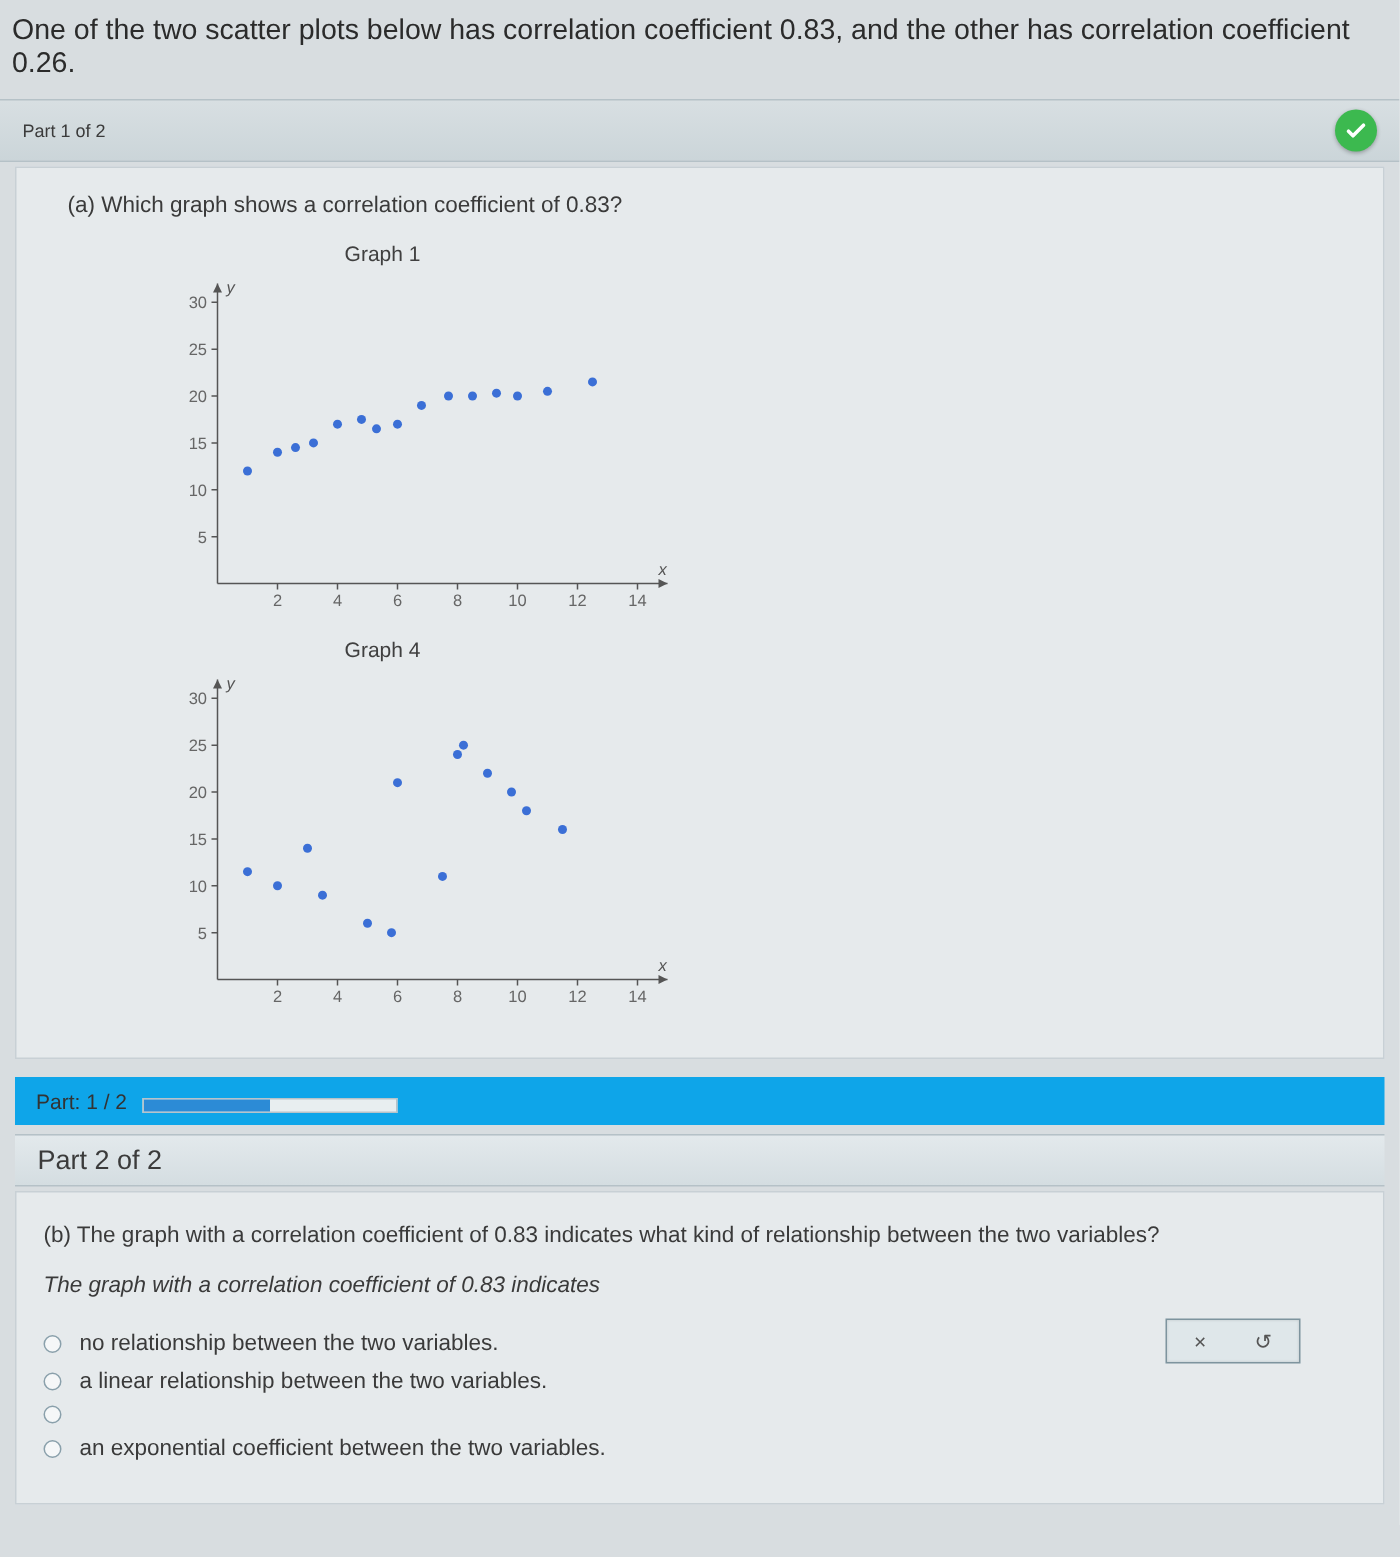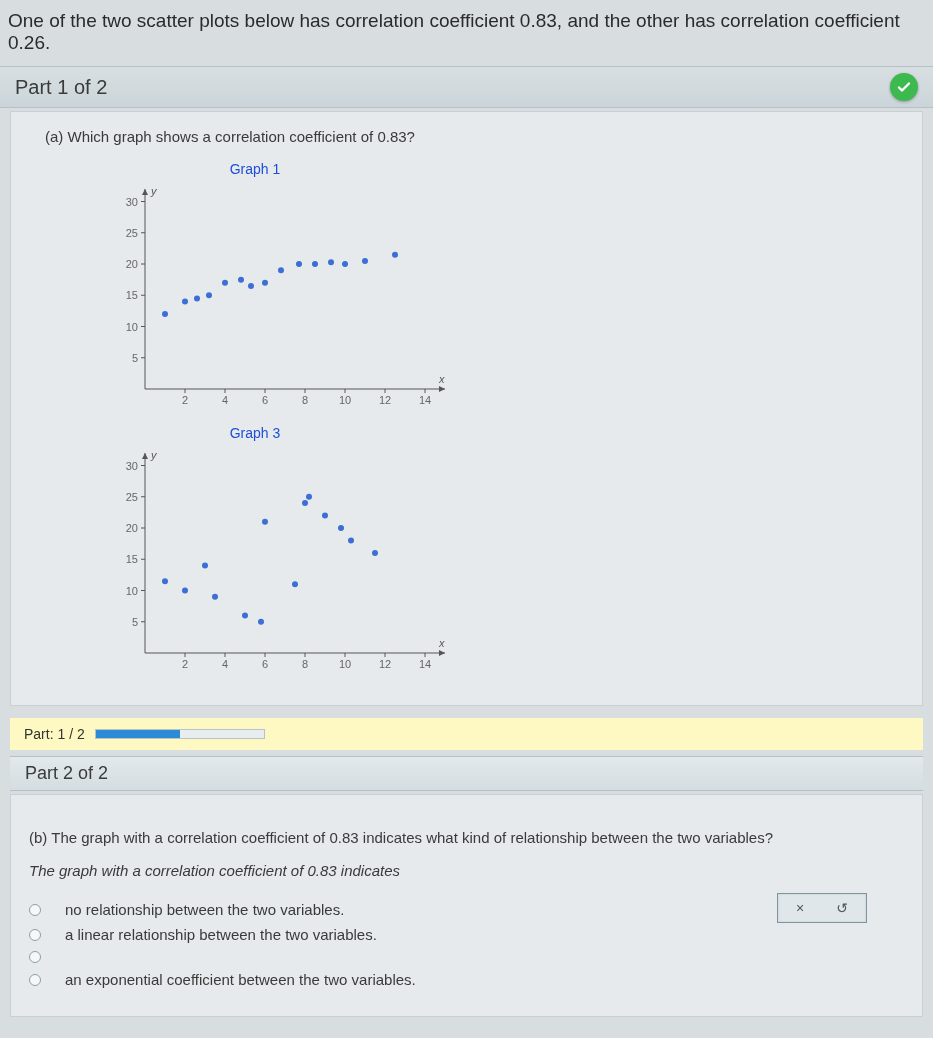--- a/index.html
+++ b/index.html
@@ -3,54 +3,54 @@
   <meta charset="utf-8">
   <style>
     * { box-sizing: border-box; margin: 0; padding: 0; }
     body { font-family: Arial, sans-serif; background: #d8dde0; color: #333; width: 933px; }
     .intro { padding: 10px 8px 12px; font-size: 19px; color: #2b2b2b; }
     .part-header {
       background: linear-gradient(#d8dfe2, #cbd5d9);
       border-top: 1px solid #b5c1c7;
       border-bottom: 1px solid #b5c1c7;
       padding: 6px 15px;
-      font-size: 20px; color: #3b3b3b;
+      font-size: 12px; color: #3b3b3b;
       display: flex; align-items: center; justify-content: space-between;
     }
     .check-badge {
       width: 28px; height: 28px; border-radius: 50%; background: #3cb94f;
       display: flex; align-items: center; justify-content: center; color: #fff;
       box-shadow: 0 1px 3px rgba(0,0,0,0.3);
     }
     .panel { background: #e6eaec; margin: 3px 10px 12px; border: 1px solid #c8d0d5; padding: 16px 34px 22px; font-size: 15px; color: #3a3a3a; }
-    .graph-title { text-align: center; font-size: 14px; color: #1d4ed8; margin: 6px 0 2px 40px; width: 340px; }
+    .graph-title { text-align: center; font-size: 14px; color: #404040; margin: 6px 0 2px 40px; width: 340px; }
     .graph-block { margin-left: 60px; }
     svg.scatter { display: block; }
-    .progress-row { background: #fef9c3; padding: 8px 14px; display: flex; align-items: center; gap: 10px; font-size: 14px; margin: 4px 10px 6px; }
+    .progress-row { background: #0ea5e9; padding: 8px 14px; display: flex; align-items: flex-end; gap: 10px; font-size: 14px; margin: 4px 10px 6px; }
     .progress-bar { width: 170px; height: 10px; background: #e8eef0; border: 1px solid #b7c3c9; position: relative; }
     .progress-fill { height: 100%; background: #2c8bd6; }
     .part2-header {
       background: linear-gradient(#e3e9ec, #d4dde1);
       border-top: 1px solid #b5c1c7;
       border-bottom: 1px solid #b5c1c7;
       padding: 6px 15px; font-size: 18px; color: #3b3b3b;
       margin: 0 10px;
     }
     .question-line { margin-bottom: 16px; }
     .sub-line { margin-bottom: 18px; font-style: italic; }
     .options { list-style: none; }
-    .options li { display: flex; align-items: center; gap: 24px; padding: 4px 0; font-size: 15px; }
+    .options li { display: flex; align-items: center; gap: 12px; padding: 4px 0; font-size: 15px; }
     .radio { width: 12px; height: 12px; border: 1px solid #8aa0ab; border-radius: 50%; background: #f5f7f8; flex: none; }
     .action-box {
       position: absolute; right: 55px; margin-top: -4px;
       border: 1px solid #7e949e; background: #dfe7ea; padding: 6px 18px;
       display: flex; gap: 30px; align-items: center; color: #555; font-size: 14px;
       box-shadow: inset 0 0 2px rgba(0,0,0,0.15);
     }
-    .panel2 { position: relative; background: #e6eaec; margin: 3px 10px 27px; border: 1px solid #c8d0d5; padding: 34px 18px 24px; font-size: 15px; color: #3a3a3a; }
+    .panel2 { position: relative; background: #e6eaec; margin: 3px 10px 27px; border: 1px solid #c8d0d5; padding: 20px 18px 24px; font-size: 15px; color: #3a3a3a; }
     .reset-icon { display: inline-block; }
     .x-icon { letter-spacing: 2px; }
   </style>
 </head>
 <body>
 
 <div class="intro">One of the two scatter plots below has correlation coefficient 0.83, and the other has correlation coefficient 0.26.</div>
 
 <div class="part-header">
   <span>Part 1 of 2</span>
@@ -110,21 +110,21 @@
         <circle cx="176" cy="91.25" r="3" fill="#3b6fd6"></circle>
         <circle cx="194" cy="85" r="3" fill="#3b6fd6"></circle>
         <circle cx="210" cy="85" r="3" fill="#3b6fd6"></circle>
         <circle cx="226" cy="83.125" r="3" fill="#3b6fd6"></circle>
         <circle cx="240" cy="85" r="3" fill="#3b6fd6"></circle>
         <circle cx="260" cy="81.875" r="3" fill="#3b6fd6"></circle>
         <circle cx="290" cy="75.625" r="3" fill="#3b6fd6"></circle>
       </svg>
   </div>
 
-  <div class="graph-title">Graph 3</div>
+  <div class="graph-title">Graph 4</div>
   <div class="graph-block">
     <svg class="scatter" id="chart-1" width="360" height="240">
         <line x1="40" y1="10" x2="40" y2="210" stroke="#555" stroke-width="1"></line>
         <line x1="40" y1="210" x2="340" y2="210" stroke="#555" stroke-width="1"></line>
         <path d="M 340 210 l -6 -3 l 0 6 z" fill="#555"></path>
         <path d="M 40 10 l -3 6 l 6 0 z" fill="#555"></path>
         <line x1="36" y1="178.75" x2="40" y2="178.75" stroke="#555"></line>
         <text x="33" y="182.75" text-anchor="end" font-size="11" fill="#666">5</text>
         <line x1="36" y1="147.5" x2="40" y2="147.5" stroke="#555"></line>
         <text x="33" y="151.5" text-anchor="end" font-size="11" fill="#666">10</text>

